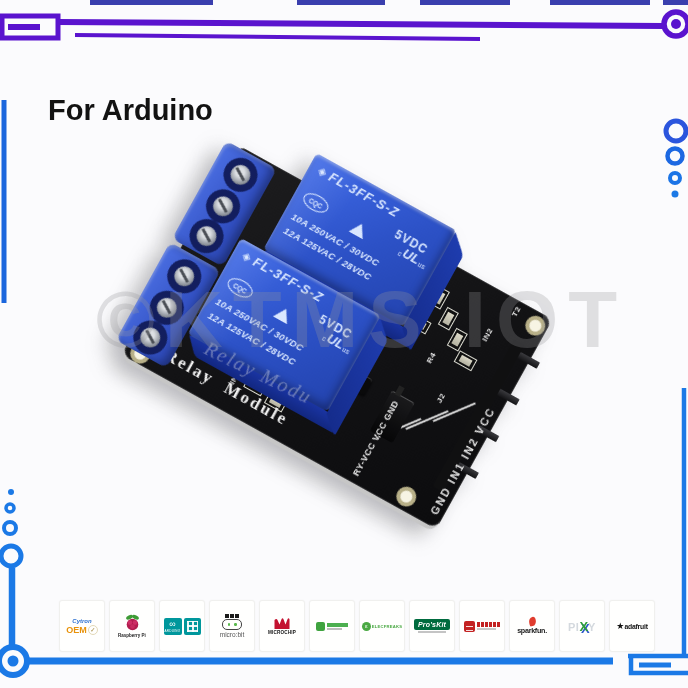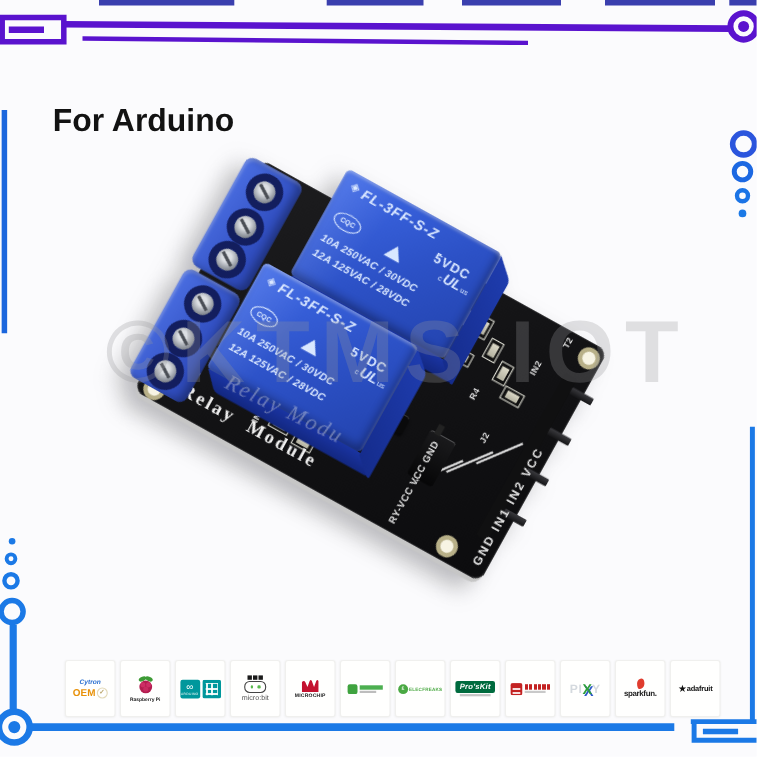--- a/index.html
+++ b/index.html
@@ -355,35 +355,35 @@
       <div class="lg-rc">
         <span class="rc-ic"></span>
         <span class="rc-tx">
             <i class="rc-b1"></i>
             <i class="rc-b2"></i>
           </span>
       </div>
     </div>
 
     <div class="card">
+      <div class="lg-sf">
+        <i class="sf-flame"></i>
+        <span class="sf-t">sparkfun.</span>
+      </div>
+    </div>
+
+    <div class="card">
       <div class="lg-px">
         <span class="px-g">PI</span>
         <span class="px-x">X</span>
         <span class="px-g">Y</span>
       </div>
     </div>
 
     <div class="card">
-      <div class="lg-sf">
-        <i class="sf-flame"></i>
-        <span class="sf-t">sparkfun.</span>
-      </div>
-    </div>
-
-    <div class="card">
       <div class="lg-af">
         <i class="af-star">★</i>
         <span class="af-t">adafruit</span>
       </div>
     </div>
 
   </div>
 </div>
 
 </body></html>

